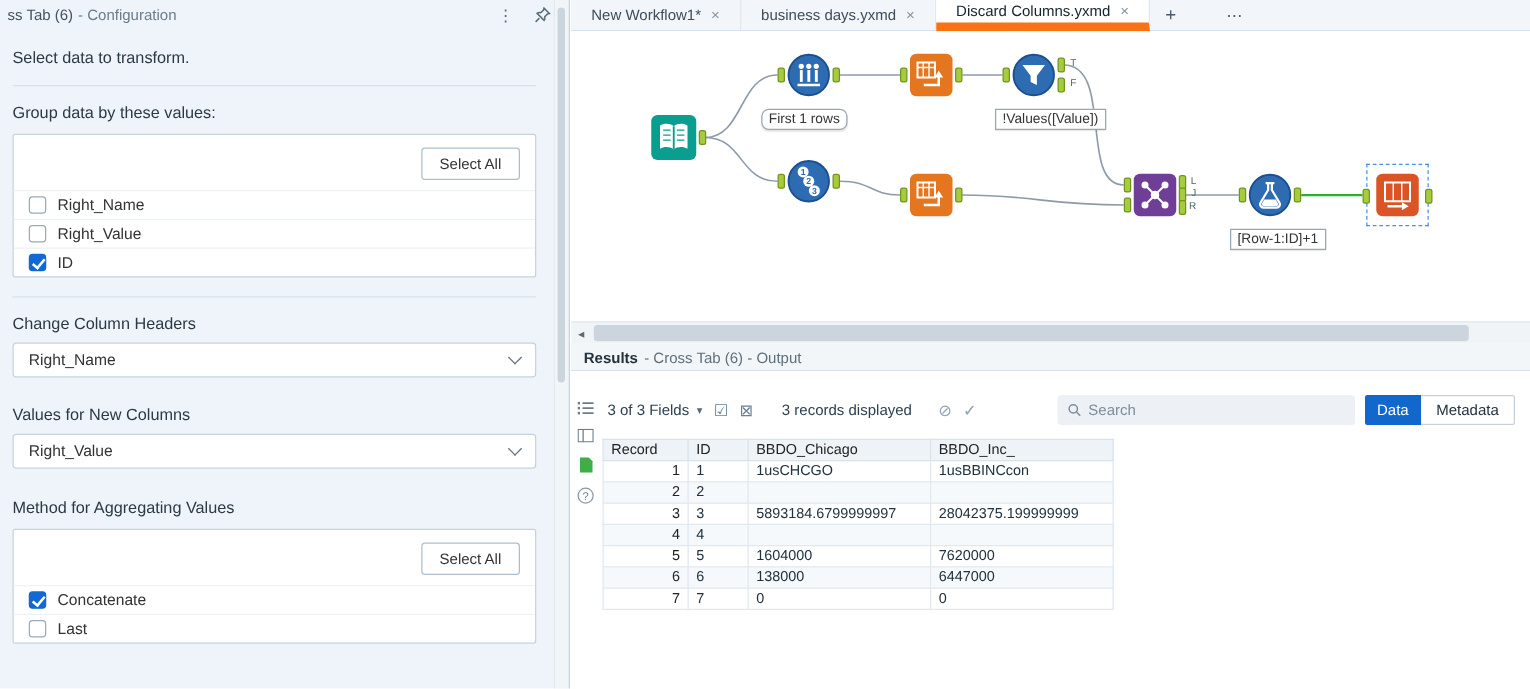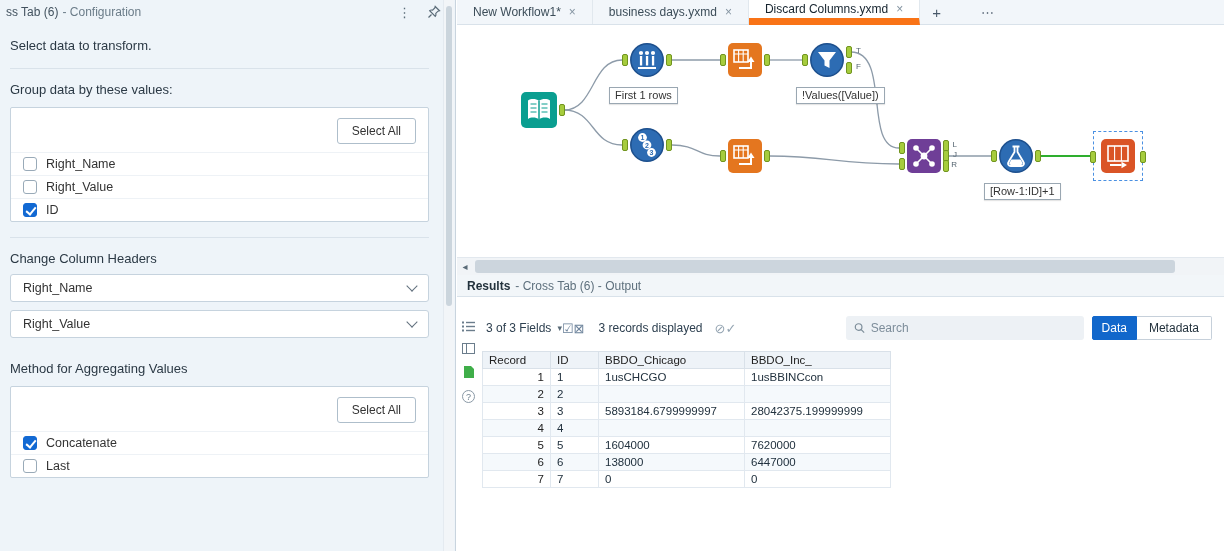--- a/index.html
+++ b/index.html
@@ -67,21 +67,21 @@
   .h-thumb { position:absolute; left:18px; top:2px; height:13px; width:700px; background:#ccd5dd; border-radius:3px; }
 
   
   .results-title { height:22px; background:#f2f6f9; border-bottom:1px solid #d9e2ea; display:flex; align-items:center; padding:0 10px; font-size:12px; gap:5px; }
   .results-title-main { font-weight:bold; color:#23323d; }
   .results-title-suffix { color:#5e707d; }
   .results-body { position:relative; height:254px; background:#fff; }
   .icon-strip { position:absolute; left:0; top:0; width:23px; height:100%; display:flex; flex-direction:column; align-items:center; padding-top:24px; gap:11px; }
   .help-circle { width:13px; height:13px; border:1px solid #8a99a6; border-radius:50%; color:#6b7d8c; font-size:9px; display:flex; align-items:center; justify-content:center; }
   .results-main { position:absolute; left:23px; top:0; right:0; height:100%; }
-  .results-toolbar { display:flex; align-items:center; margin:18px 12px 0 6px; height:26px; font-size:12px; color:#2e4050; gap:0; }
+  .results-toolbar { display:flex; align-items:center; margin:18px 12px 0 6px; height:26px; font-size:12px; color:#2e4050; gap:9px; }
   .fields-btn { display:flex; gap:6px; align-items:center; }
   .caret { font-size:9px; color:#5a6b78; }
   .tb-icon { color:#6a8099; font-size:13px; line-height:1; }
   .tb-icon.dim { color:#93a3b1; }
   .records-text { margin-left:14px; color:#2e4050; }
   .tb-right { margin-left:auto; display:flex; align-items:center; gap:0; }
   .search-box { width:238px; height:24px; background:#edf1f5; border-radius:3px; display:flex; align-items:center; padding:0 8px; gap:6px; margin-right:8px; }
   .search-box input { border:none; background:transparent; outline:none; font-size:12px; width:100%; color:#333; font-family:"Liberation Sans", sans-serif; }
   .search-box input::placeholder { color:#7d8d9a; }
   .seg-data { height:24px; padding:0 9px; font-size:12px; display:flex; align-items:center; background:#1167cb; color:#fff; border:1px solid #1167cb; border-radius:2px 0 0 2px; }
@@ -131,20 +131,21 @@
           <span class="checkbox checked"></span>
           <span class="check-label">ID</span>
         </div>
       </div>
       <div class="divider"></div>
       <div class="section-label">Change Column Headers</div>
       <div class="select">
         <span>Right_Name</span>
         <span class="chev"></span>
       </div>
+      <div class="section-label" style="margin-top:22px;">Values for New Columns</div>
       <div class="select">
         <span>Right_Value</span>
         <span class="chev"></span>
       </div>
       <div class="section-label" style="margin-top:23px;">Method for Aggregating Values</div>
       <div class="listbox">
         <div class="listbox-top">
           <button class="btn-select-all">Select All</button>
         </div>
         <div class="check-row">
@@ -306,21 +307,21 @@
           <rect x="1" y="1" width="34" height="34" rx="5" fill="#da5426"></rect>
           <rect x="8" y="8" width="20" height="15" fill="none" stroke="#fff" stroke-width="1.6"></rect>
           <path d="M14.6 8 V23 M21.4 8 V23" stroke="#fff" stroke-width="1.1"></path>
           <path d="M10 27 H21.5" stroke="#fff" stroke-width="2"></path>
           <path d="M21.5 23.8 L27 27 L21.5 30.2 Z" fill="#fff"></path>
         </svg>
         <span class="anchor a-left"></span>
         <span class="anchor a-right"></span>
       </div>
 
-      <div class="annotation" style="left:152px; top:62px;">First 1 rows</div>
+      <div class="annotation" style="left:152px; top:62px;border-radius:6px;">First 1 rows</div>
       <div class="annotation" style="left:339px; top:62px;">!Values([Value])</div>
       <div class="annotation" style="left:527px; top:158px;">[Row-1:ID]+1</div>
     </div>
 
     <div class="h-scroll">
       <div class="h-arrow">◂</div>
       <div class="h-thumb"></div>
     </div>
 
     <div class="results-title">

